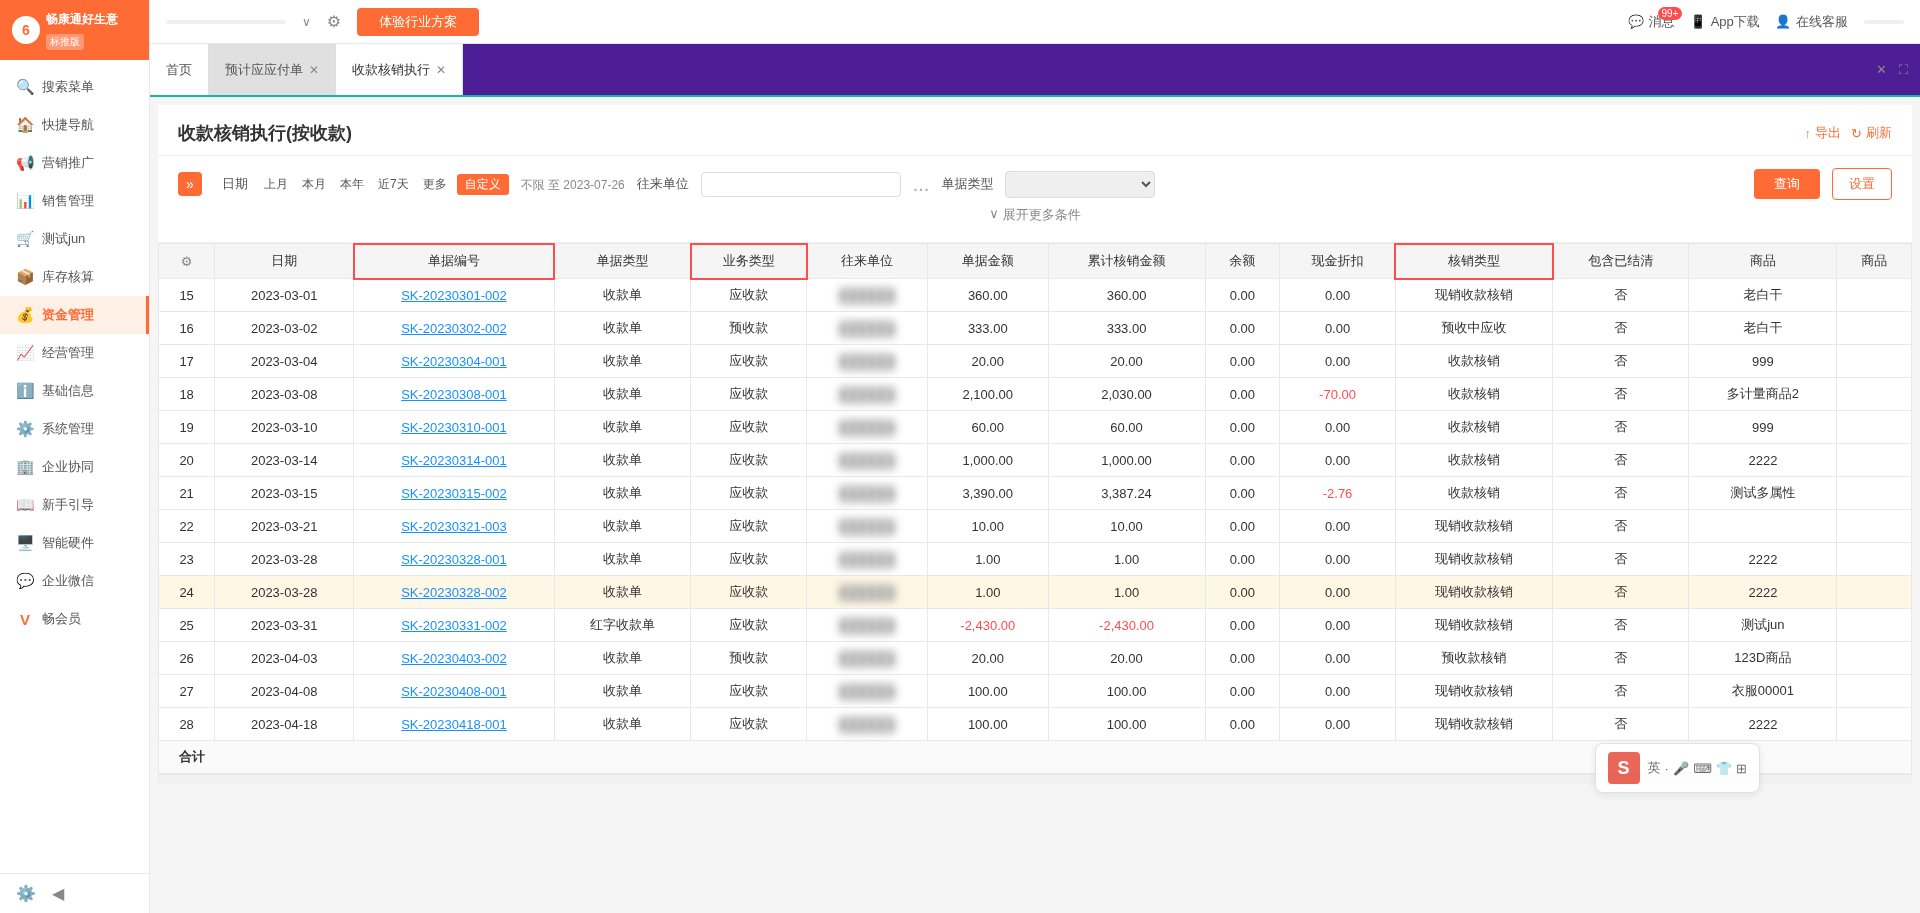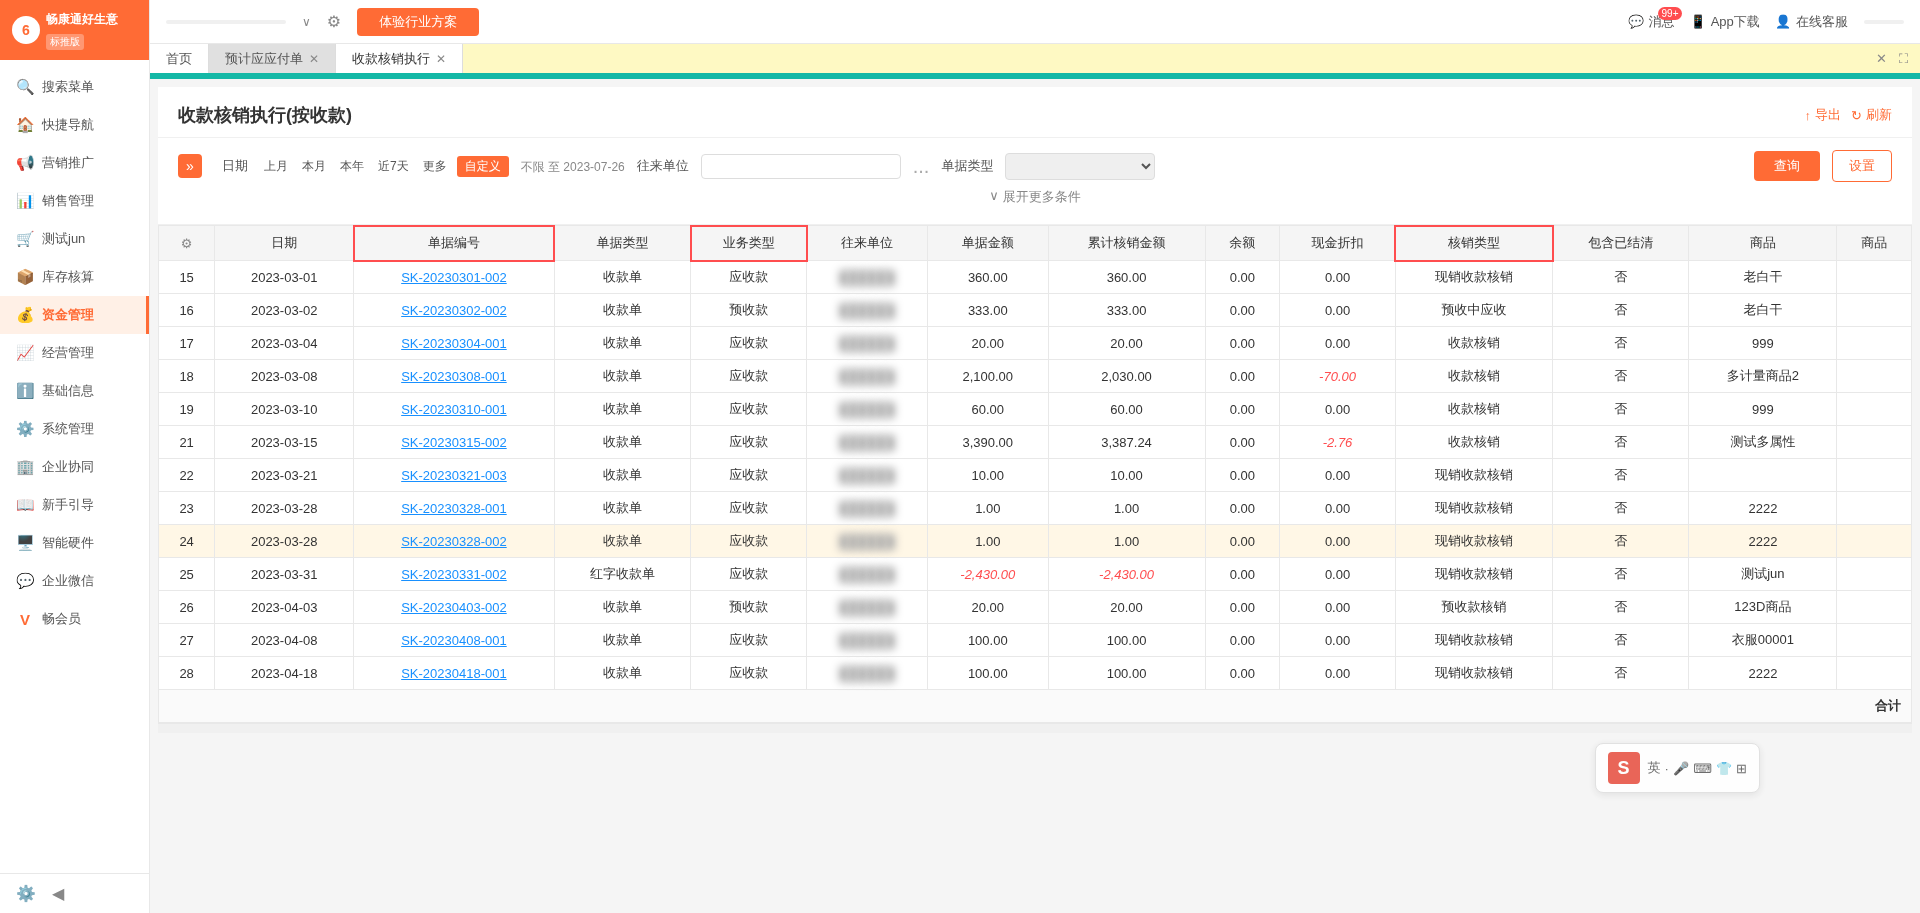--- a/index.html
+++ b/index.html
@@ -29,21 +29,21 @@
     .topbar-gear { color: #888; font-size: 16px; cursor: pointer; }
     .topbar-btn { background: #ff6b35; color: #fff; border: none; border-radius: 4px; padding: 5px 22px; cursor: pointer; font-size: 13px; }
     .topbar-spacer { flex: 1; }
     .topbar-actions { display: flex; align-items: center; gap: 16px; color: #555; }
     .topbar-notif { position: relative; cursor: pointer; }
     .topbar-notif-badge { position: absolute; top: -6px; right: -8px; background: #ff4d4f; color: #fff; border-radius: 8px; font-size: 10px; padding: 1px 4px; }
     .topbar-action-item { display: flex; align-items: center; gap: 4px; cursor: pointer; color: #555; }
     .topbar-username { color: #ccc; background: #f0f0f0; padding: 2px 20px; border-radius: 3px; }
 
     
-    .tabs { height: 35px; background: #fef9c3; display: flex; align-items: stretch; border-bottom: 6px solid #14b8a6; }
+    .tabs { height: 53px; background: #4c1d95; display: flex; align-items: stretch; border-bottom: 2px solid #14b8a6; }
     .tab { display: flex; align-items: center; padding: 0 16px; cursor: pointer; color: #555; gap: 6px; background: #e0e0e0; border-right: 1px solid #ddd; font-size: 13px; }
     .tab.home { background: #fff; border-bottom: none; }
     .tab.active { background: #fff; border-bottom: none; color: #333; }
     .tab-close { color: #888; font-size: 12px; cursor: pointer; }
     .tabs-spacer { flex: 1; }
     .tab-controls { display: flex; align-items: center; padding: 0 12px; gap: 12px; color: #888; font-size: 16px; cursor: pointer; }
 
     
     .content { flex: 1; overflow: auto; padding: 8px; background: #f5f5f5; }
     .page { background: #fff; margin: 0; padding: 0; }
@@ -69,21 +69,21 @@
     .filter-expand-row { display: flex; justify-content: center; padding: 6px 0; cursor: pointer; color: #888; font-size: 12px; gap: 4px; }
 
     
     .table-wrapper { overflow-x: auto; background: #fff; }
     table { width: 100%; border-collapse: collapse; font-size: 12px; }
     thead tr { background: #f5f5f5; }
     th { padding: 8px 10px; text-align: center; border: 1px solid #e8e8e8; color: #333; font-weight: 500; white-space: nowrap; }
     td { padding: 7px 10px; text-align: center; border: 1px solid #e8e8e8; color: #333; white-space: nowrap; }
     tbody tr.highlighted { background: #fff7e6; }
     .link-cell { color: #1890ff; text-decoration: underline; cursor: pointer; }
-    .negative { color: #ff4d4f; font-style: italic; }
+    .negative { color: #ff4d4f; }
     .blurred { color: transparent; text-shadow: 0 0 8px #aaa; user-select: none; }
     .total-row { background: #fafafa; font-weight: bold; }
 
     .settings-icon-cell { color: #888; cursor: pointer; }
 
     
     .table-scrollbar { height: 10px; background: #f0f0f0; border-top: 1px solid #e8e8e8; }
 
     
     .watermark { position: fixed; bottom: 120px; right: 160px; z-index: 100; pointer-events: none; opacity: 0.85; }
@@ -363,20 +363,36 @@
                 <td>60.00</td>
                 <td>60.00</td>
                 <td>0.00</td>
                 <td>0.00</td>
                 <td>收款核销</td>
                 <td>否</td>
                 <td>999</td>
                 <td></td>
               </tr>
               <tr>
+                <td>20</td>
+                <td>2023-03-14</td>
+                <td class="link-cell">SK-20230314-001</td>
+                <td>收款单</td>
+                <td>应收款</td>
+                <td class="blurred">██████</td>
+                <td>1,000.00</td>
+                <td>1,000.00</td>
+                <td>0.00</td>
+                <td>0.00</td>
+                <td>收款核销</td>
+                <td>否</td>
+                <td>2222</td>
+                <td></td>
+              </tr>
+              <tr>
                 <td>21</td>
                 <td>2023-03-15</td>
                 <td class="link-cell">SK-20230315-002</td>
                 <td>收款单</td>
                 <td>应收款</td>
                 <td class="blurred">██████</td>
                 <td>3,390.00</td>
                 <td>3,387.24</td>
                 <td>0.00</td>
                 <td class="negative">-2.76</td>
@@ -491,21 +507,21 @@
                 <td>100.00</td>
                 <td>100.00</td>
                 <td>0.00</td>
                 <td>0.00</td>
                 <td>现销收款核销</td>
                 <td>否</td>
                 <td>2222</td>
                 <td></td>
               </tr>
               <tr class="total-row">
-                <td colspan="14" style="text-align: right; padding-left: 20px;">合计</td>
+                <td colspan="14" style="text-align: left; padding-left: 20px;">合计</td>
               </tr>
             </tbody>
         </table>
         <div class="table-scrollbar"></div>
       </div>
 
     </div>
   </div>
 </div>
 

